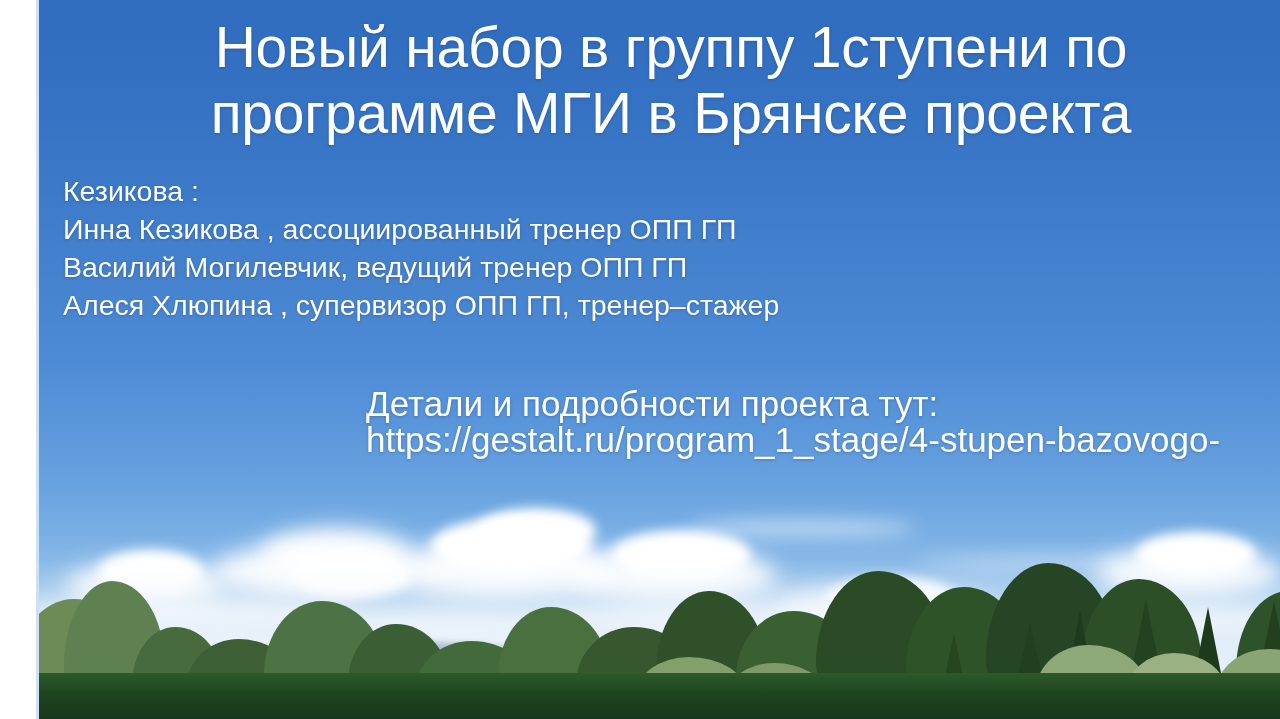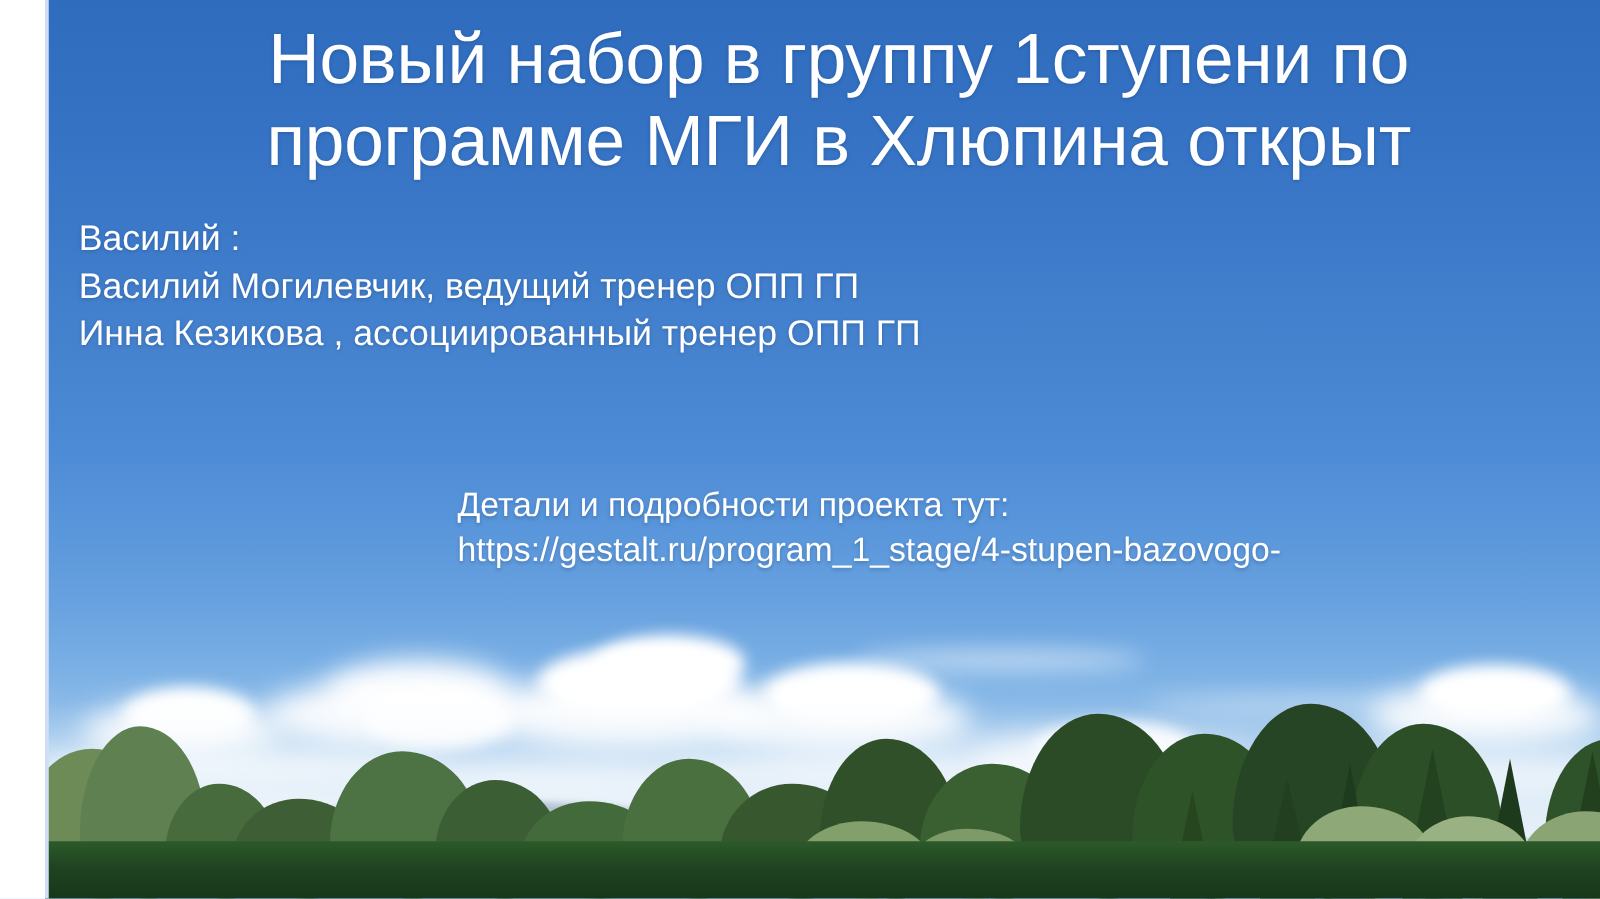--- a/index.html
+++ b/index.html
@@ -110,21 +110,21 @@
     font-size:28.5px;
     line-height:38px;
     font-weight:400;
     text-shadow:0 1px 3px rgba(20,50,90,.30);
   }
   .presenters .pline { display:block; white-space:nowrap; }
 
   .details {
     position:absolute; left:330px; top:386px;
     color:#ffffff;
-    font-size:27px;
+    font-size:35px;
     line-height:36px;
     font-weight:400;
     text-shadow:0 1px 3px rgba(20,50,90,.30);
   }
   .details .dline { display:block; white-space:nowrap; }
 </style>
 </head>
 <body>
 
 <div id="slide">
@@ -207,27 +207,28 @@
     <div class="tree" style="left:690px;  width:100px; height:56px; background:#7d9a68;"></div>
 
     <div class="groundband"></div>
   </div>
 
   <div class="edge-left"></div>
   <div class="edge-right"></div>
 
   <h1 class="title">
     <span class="tline">Новый набор в группу 1ступени по</span>
-    <span class="tline">программе МГИ в Хлюпина открыт</span>
+    <span class="tline">программе МГИ в Брянске проекта</span>
   </h1>
 
   <div class="presenters">
-    <span class="pline">Василий :</span>
+    <span class="pline">Кезикова :</span>
+    <span class="pline">Инна Кезикова , ассоциированный тренер ОПП ГП</span>
     <span class="pline">Василий Могилевчик, ведущий тренер ОПП ГП</span>
-    <span class="pline">Инна Кезикова , ассоциированный тренер ОПП ГП</span>
+    <span class="pline">Алеся Хлюпина , супервизор ОПП ГП, тренер–стажер</span>
   </div>
 
   <div class="details">
     <span class="dline">Детали и подробности проекта тут:</span>
     <span class="dline">https://gestalt.ru/program_1_stage/4-stupen-bazovogo-</span>
   </div>
 
 </div>
 
 </body></html>

